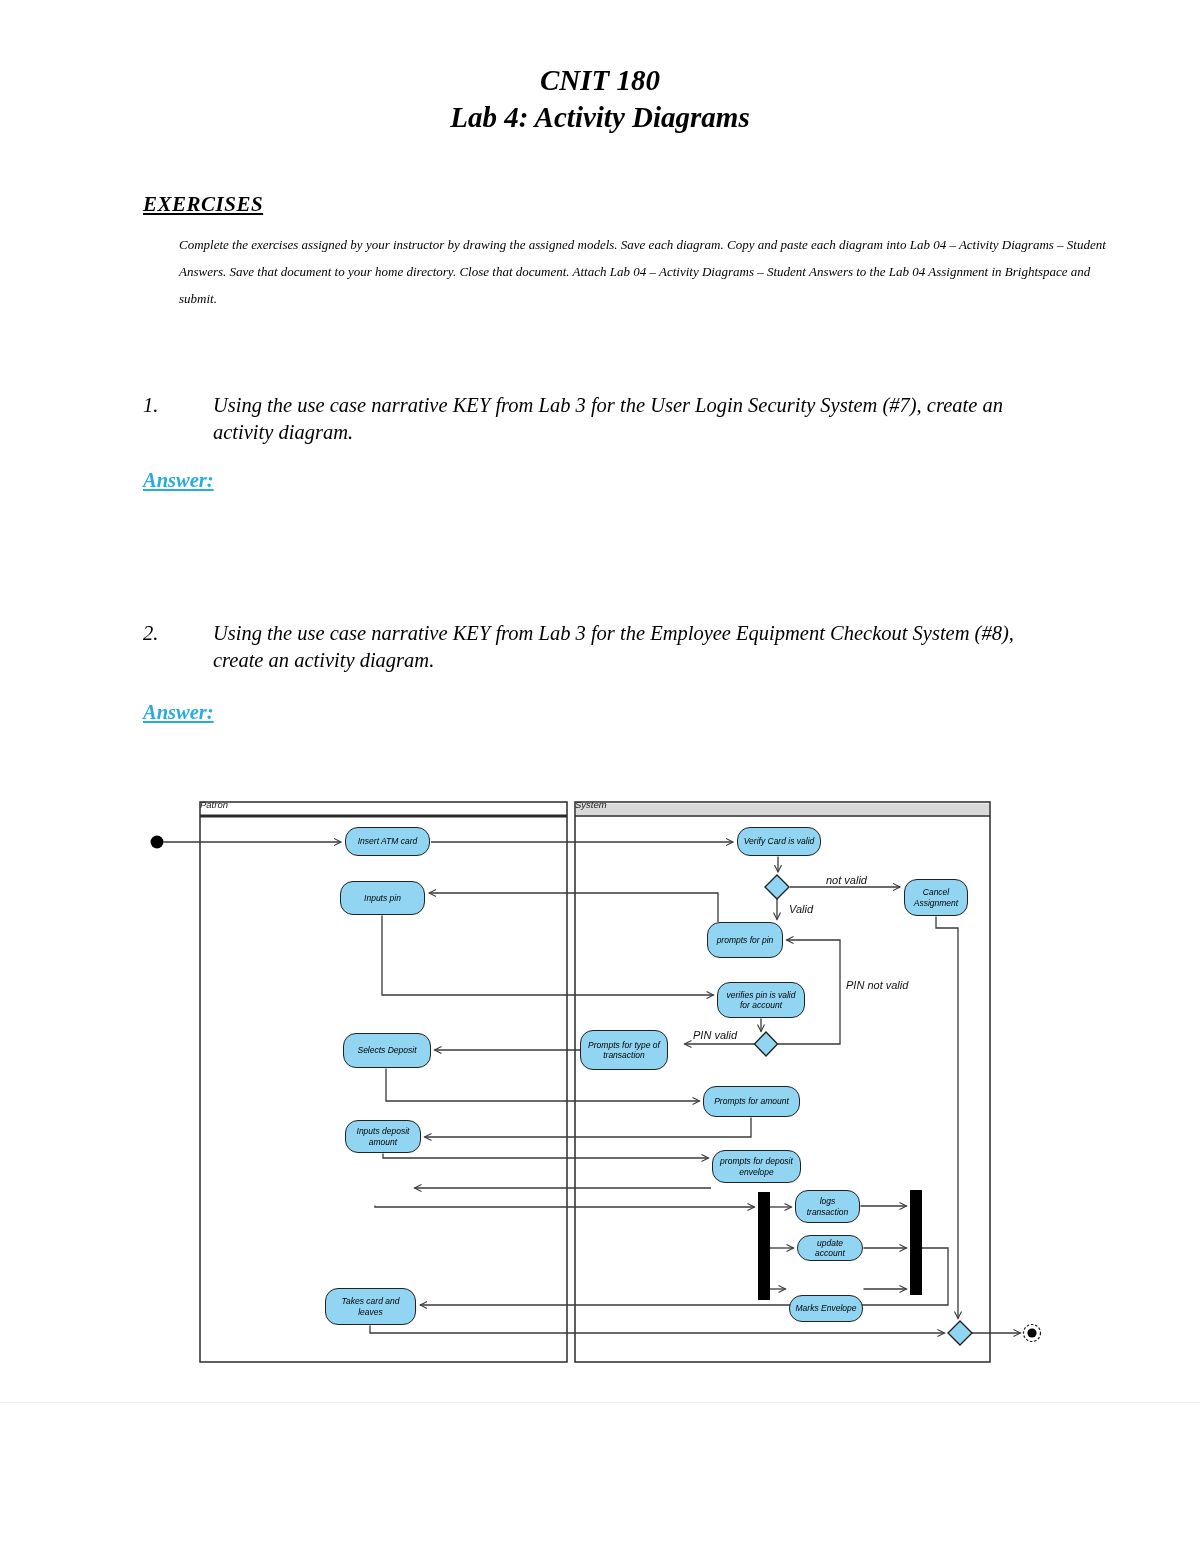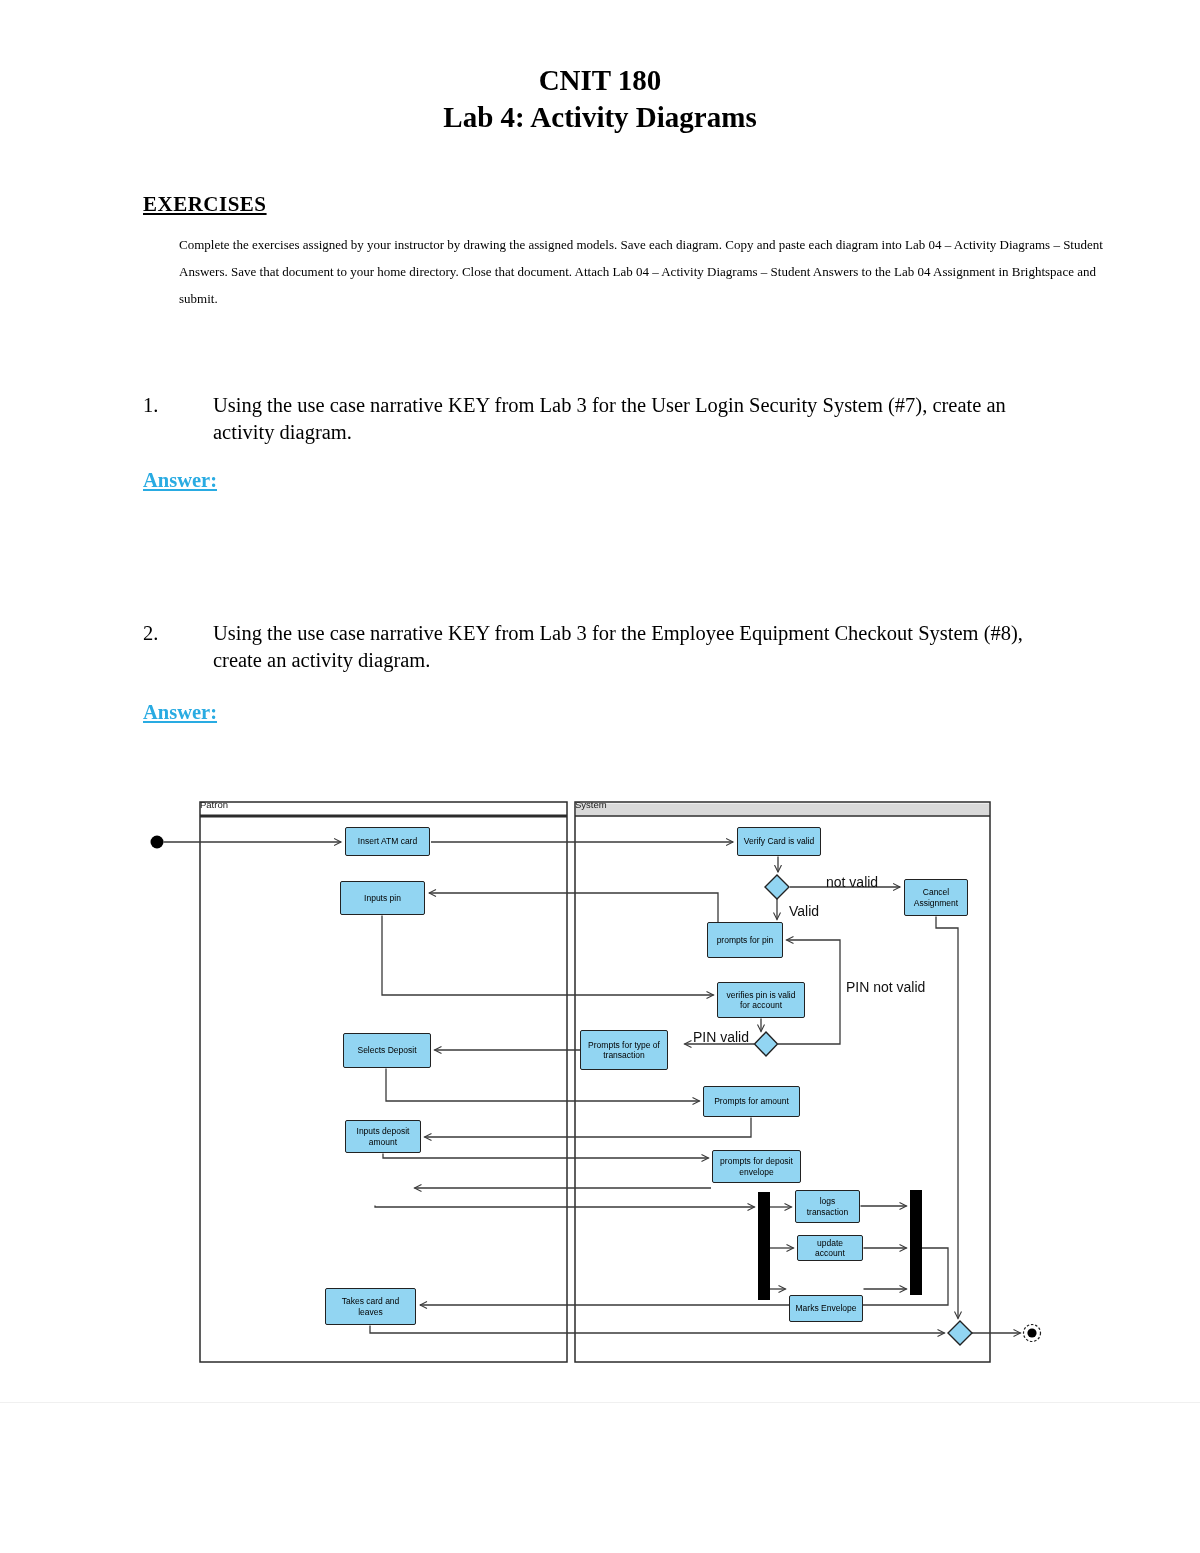--- a/index.html
+++ b/index.html
@@ -1,35 +1,35 @@
 <!DOCTYPE html>
 <html><head>
 <meta charset="utf-8">
 <style>
   html,body{margin:0;padding:0;background:#ffffff;}
   .page{position:relative;width:1200px;height:1538px;background:#ffffff;overflow:hidden;
-        font-family:"Liberation Serif","DejaVu Serif",serif;color:#000;}
+        font-family:"Liberation Serif","DejaVu Serif",serif;color:#000;font-style:italic;}
   .title{position:absolute;left:0;width:1200px;text-align:center;font-weight:bold;font-size:29px;}
   .heading{position:absolute;left:143px;font-size:21px;font-weight:bold;text-decoration:underline;letter-spacing:.5px;}
   .para{position:absolute;left:143px;width:942px;font-size:13px;line-height:27px;margin-left:36px;}
   .list-item{position:absolute;left:143px;width:942px;font-size:20.5px;line-height:27px;}
   .list-num{position:absolute;left:0;top:0;}
   .list-text{display:block;margin-left:70px;width:845px;}
   .answer{position:absolute;left:143px;font-size:20.5px;font-weight:bold;text-decoration:underline;cursor:pointer;}
   .faint-rule{position:absolute;left:0;top:1402px;width:1200px;height:1px;background:#f0f0f0;}
 
   
   .diagram{position:absolute;left:0;top:795px;width:1200px;height:620px;
            font-family:"Liberation Sans","DejaVu Sans",sans-serif;}
   .diagram svg{position:absolute;left:0;top:0;}
   .lane-label{position:absolute;top:3px;height:14px;font-size:9.5px;color:#222;line-height:14px;}
-  .anode{position:absolute;box-sizing:border-box;background:#92d5f2;border:1.6px solid #222;border-radius:2px;
+  .anode{position:absolute;box-sizing:border-box;background:#92d5f2;border:1.6px solid #222;border-radius:13px;
          display:flex;align-items:center;justify-content:center;text-align:center;
          font-size:8.5px;line-height:1.18;color:#000;padding:1px 3px;}
-  .edge-label{position:absolute;font-size:14px;color:#111;white-space:nowrap;}
+  .edge-label{position:absolute;font-size:11px;color:#111;white-space:nowrap;}
 </style>
 </head>
 <body>
 
 <div class="page">
 
   <div class="title" style="top:64px">CNIT 180</div>
   <div class="title" style="top:101px">Lab 4: Activity Diagrams</div>
 
   <div class="heading" style="top:192px">EXERCISES</div>

